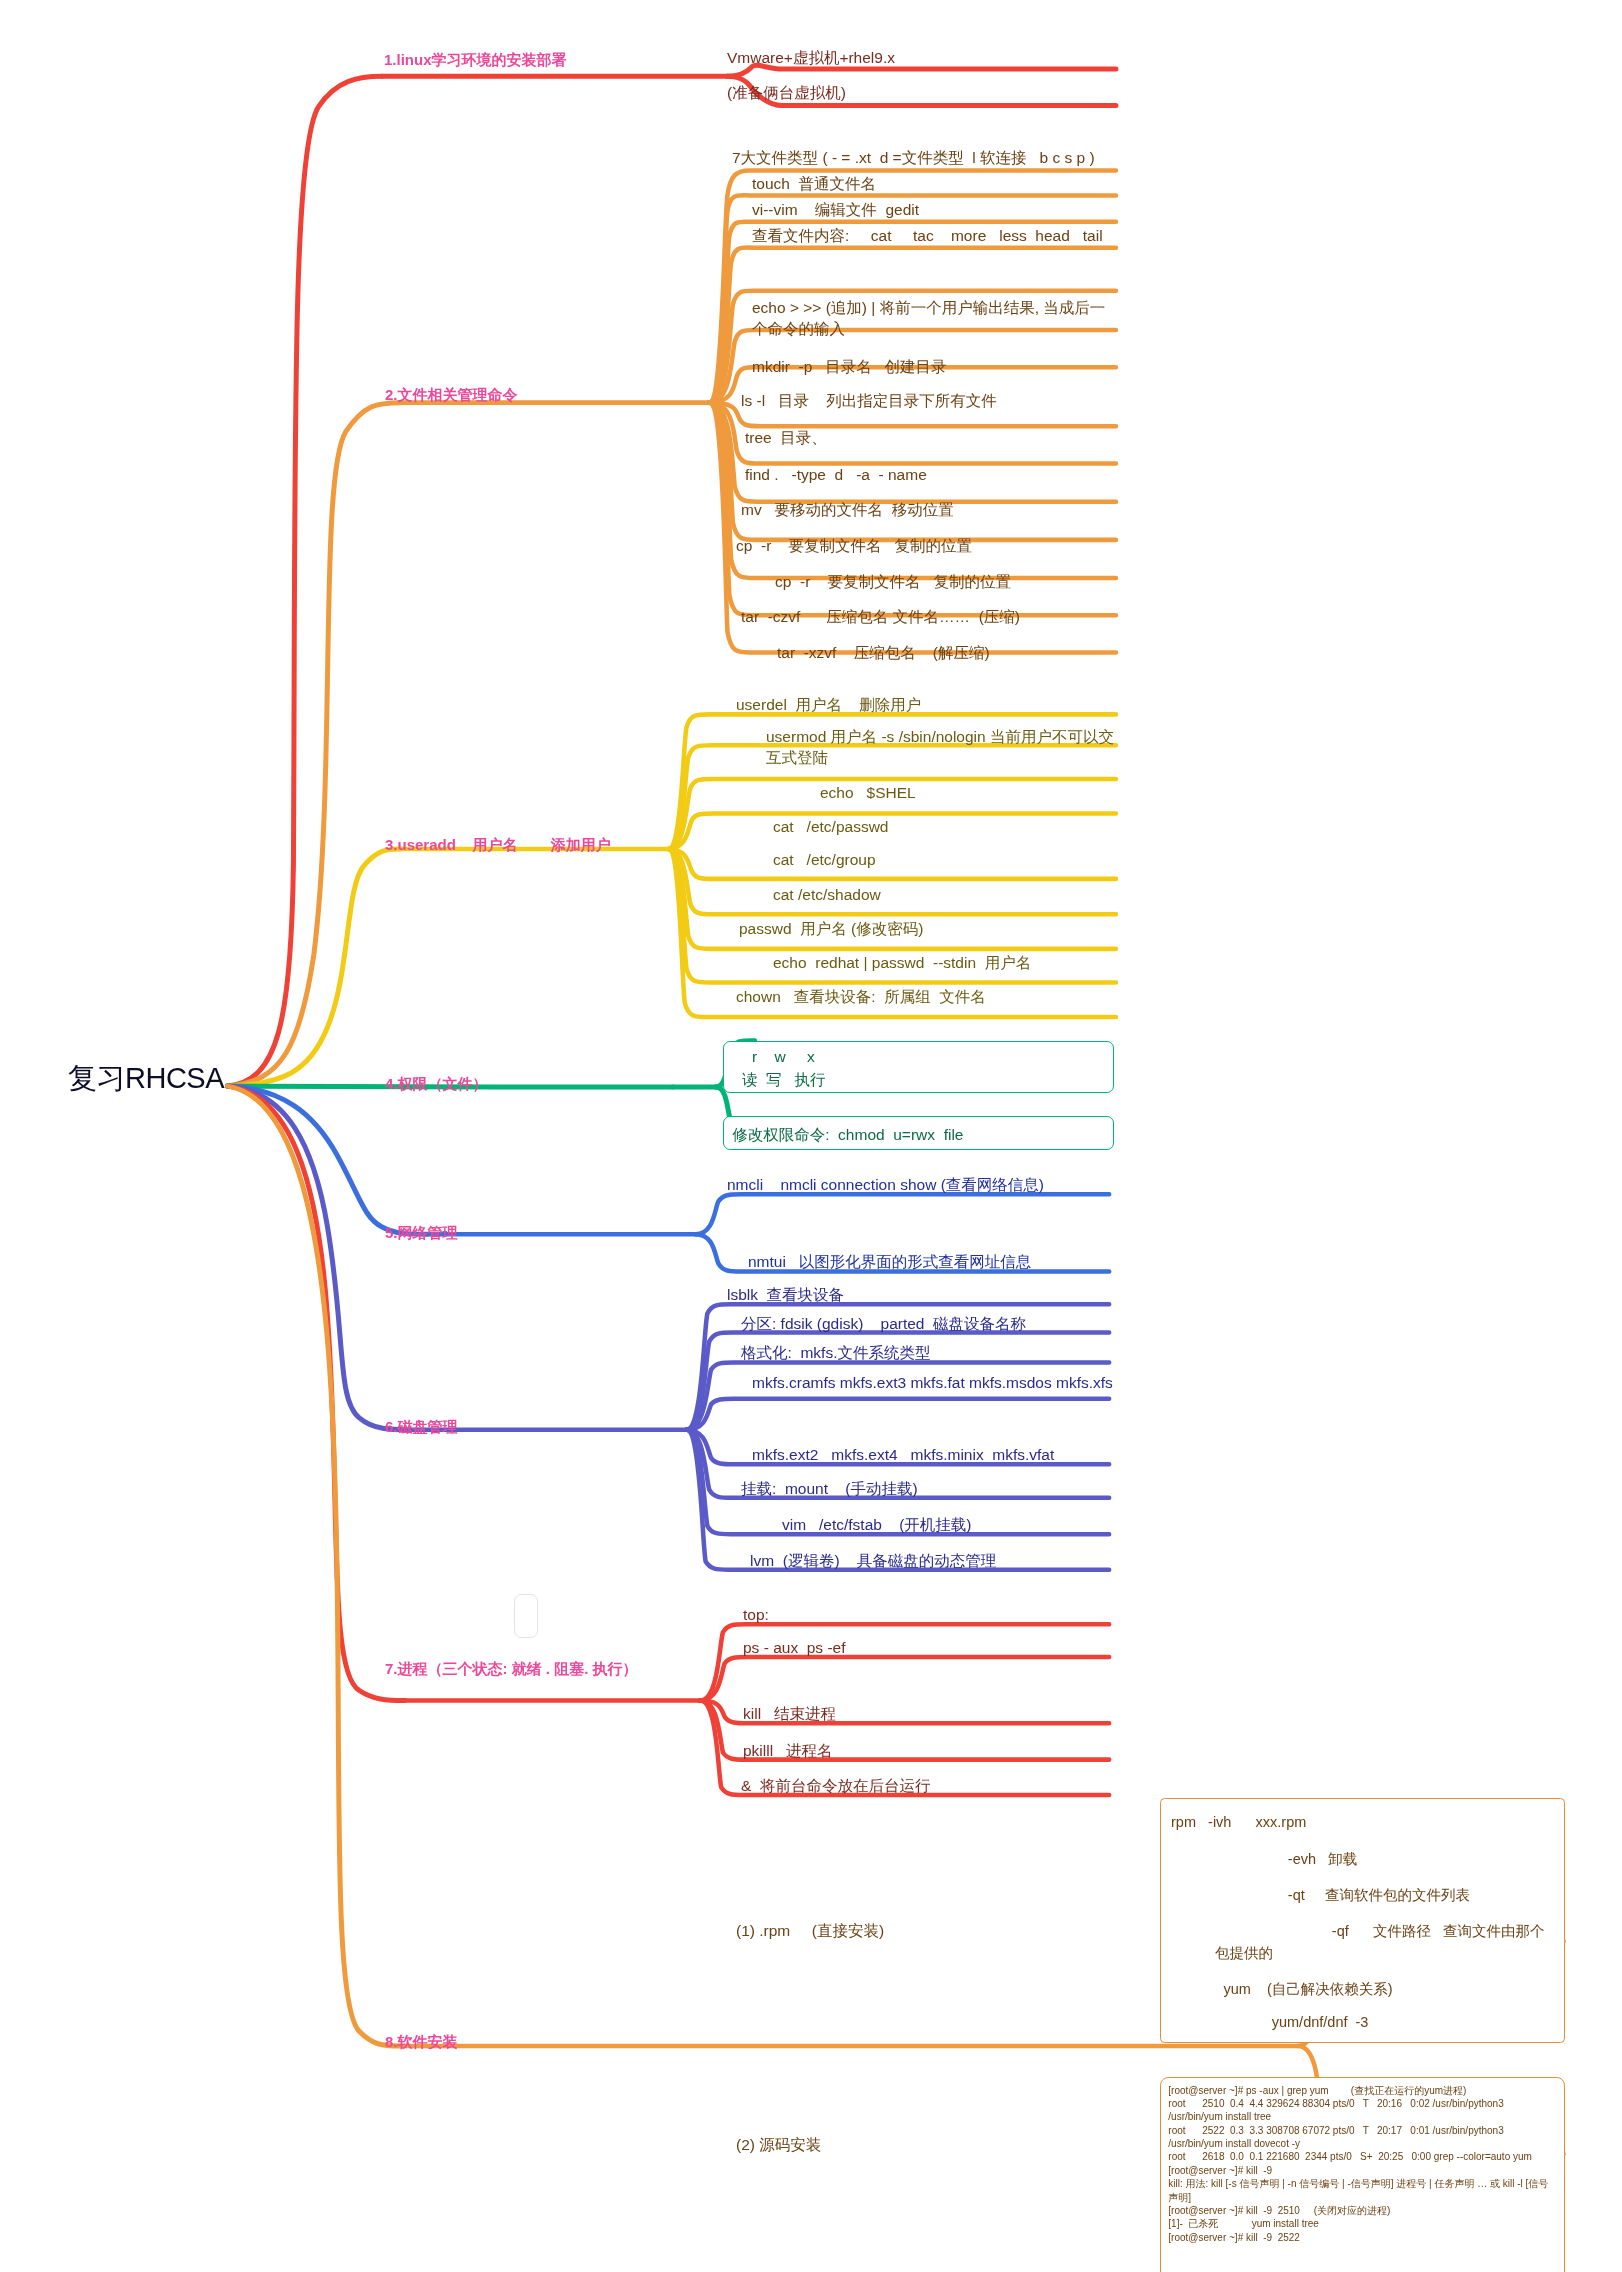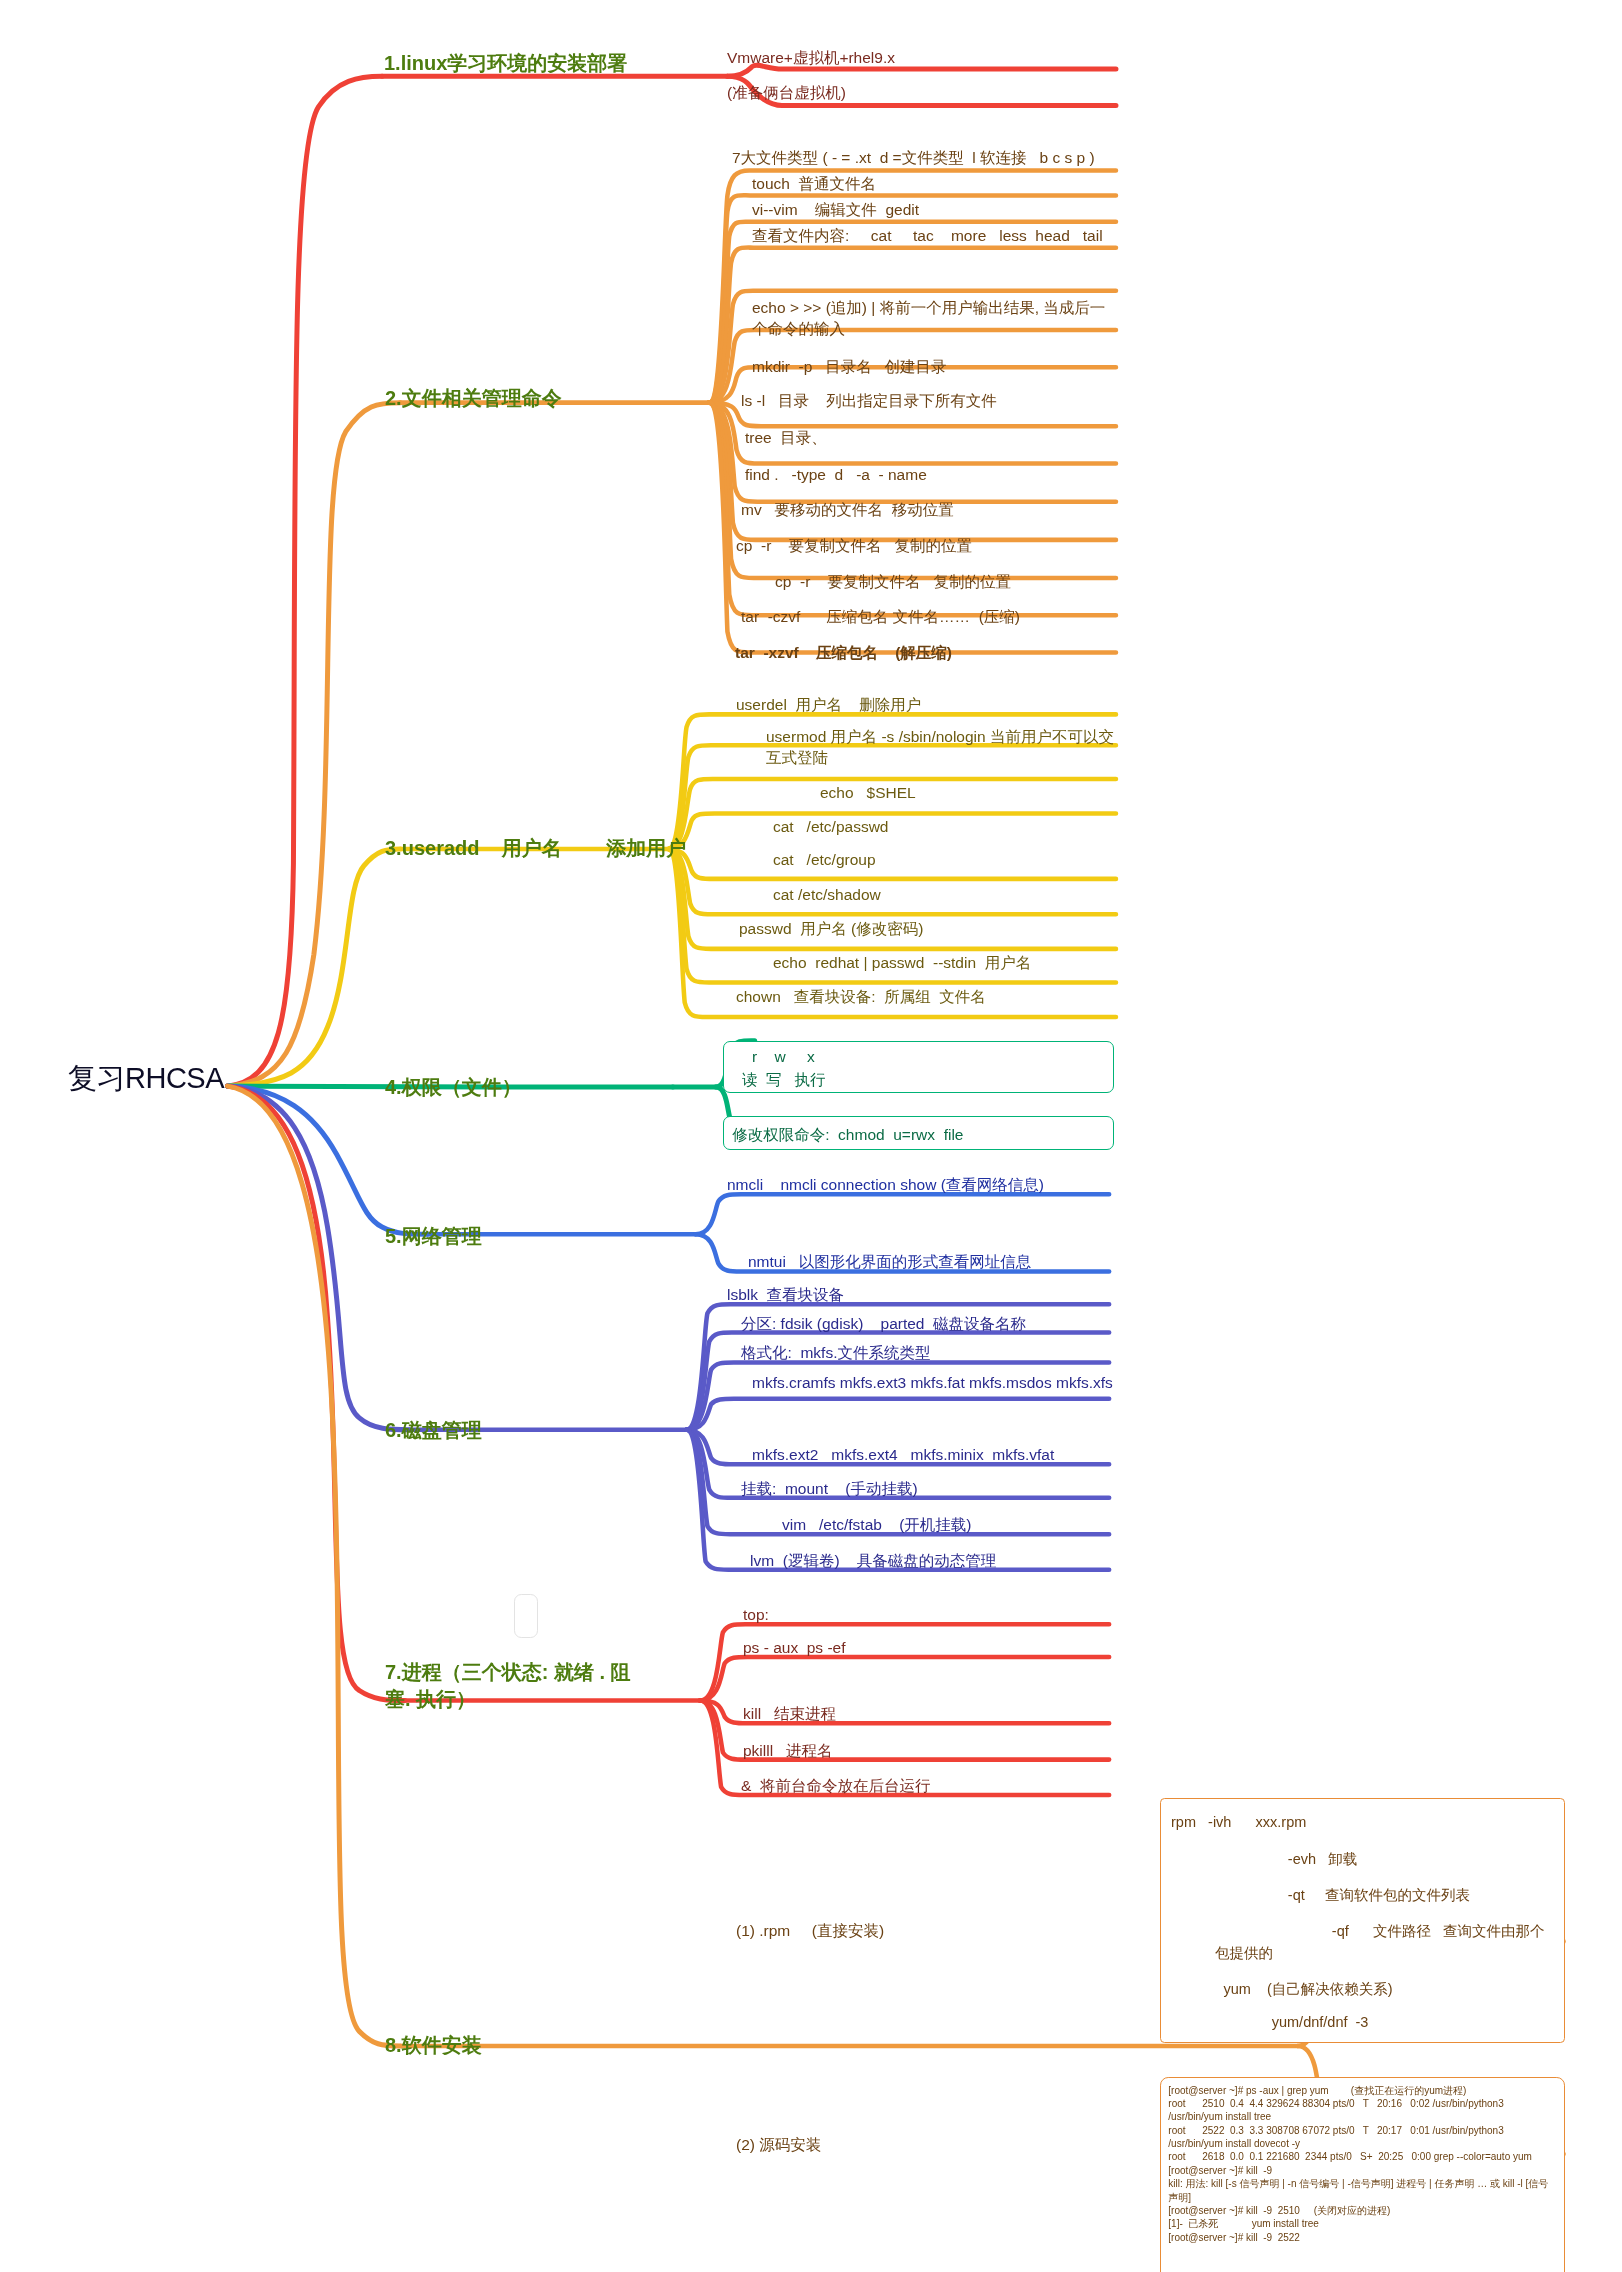--- a/index.html
+++ b/index.html
@@ -13,21 +13,21 @@
 
   .node{position:absolute;white-space:pre;line-height:1.35;}
 
   
   .root-node{
     font-size:29px;font-weight:normal;color:#0d0d26;letter-spacing:-0.5px;
   }
 
   
   .branch-title{
-    font-size:20px;font-weight:bold;color:#4d7c0f;
+    font-size:15px;font-weight:bold;color:#ec4899;
   }
   .branch-title.wrap{white-space:normal;width:273px;}
 
   
   .leaf{font-size:15.5px;color:#5b3b1a;}
   .leaf.red{color:#7a2b20;}
   .leaf.orange{color:#6b4214;}
   .leaf.yellow{color:#6b5a10;}
   .leaf.blue{color:#1f2fa0;}
   .leaf.violet{color:#2a2a8c;}
@@ -160,21 +160,21 @@
   <div class="node leaf orange" style="left:752px;top:226px;">查看文件内容:     cat     tac    more   less  head   tail</div>
   <div class="node leaf orange wrap" style="left:752px;top:298px;width:368px;margin-left:0;">echo  &gt;  &gt;&gt; (追加)        |  将前一个用户输出结果, 当成后一个命令的输入</div>
   <div class="node leaf orange" style="left:752px;top:357px;">mkdir  -p   目录名   创建目录</div>
   <div class="node leaf orange" style="left:741px;top:391px;">ls -l   目录    列出指定目录下所有文件</div>
   <div class="node leaf orange" style="left:745px;top:428px;">tree  目录、</div>
   <div class="node leaf orange" style="left:745px;top:465px;">find .   -type  d   -a  - name</div>
   <div class="node leaf orange" style="left:741px;top:500px;">mv   要移动的文件名  移动位置</div>
   <div class="node leaf orange" style="left:736px;top:536px;">cp  -r    要复制文件名   复制的位置</div>
   <div class="node leaf orange" style="left:775px;top:572px;">cp  -r    要复制文件名   复制的位置</div>
   <div class="node leaf orange" style="left:741px;top:607px;">tar  -czvf      压缩包名 文件名……  (压缩)</div>
-  <div class="node leaf orange" style="left:735px;top:643px;font-weight:bold;">tar  -xzvf    压缩包名    (解压缩)</div>
+  <div class="node leaf orange" style="left:777px;top:643px;">tar  -xzvf    压缩包名    (解压缩)</div>
 
   <div class="node branch-title" style="left:385px;top:835px;">3.useradd    用户名        添加用户</div>
 
   <div class="node leaf yellow" style="left:736px;top:695px;">userdel  用户名    删除用户</div>
   <div class="node leaf yellow wrap" style="left:766px;top:727px;width:355px;">usermod  用户名 -s   /sbin/nologin  当前用户不可以交互式登陆</div>
   <div class="node leaf yellow" style="left:820px;top:783px;">echo   $SHEL</div>
   <div class="node leaf yellow" style="left:773px;top:817px;">cat   /etc/passwd</div>
   <div class="node leaf yellow" style="left:773px;top:850px;">cat   /etc/group</div>
   <div class="node leaf yellow" style="left:773px;top:885px;">cat /etc/shadow</div>
   <div class="node leaf yellow" style="left:739px;top:919px;">passwd  用户名 (修改密码)</div>

